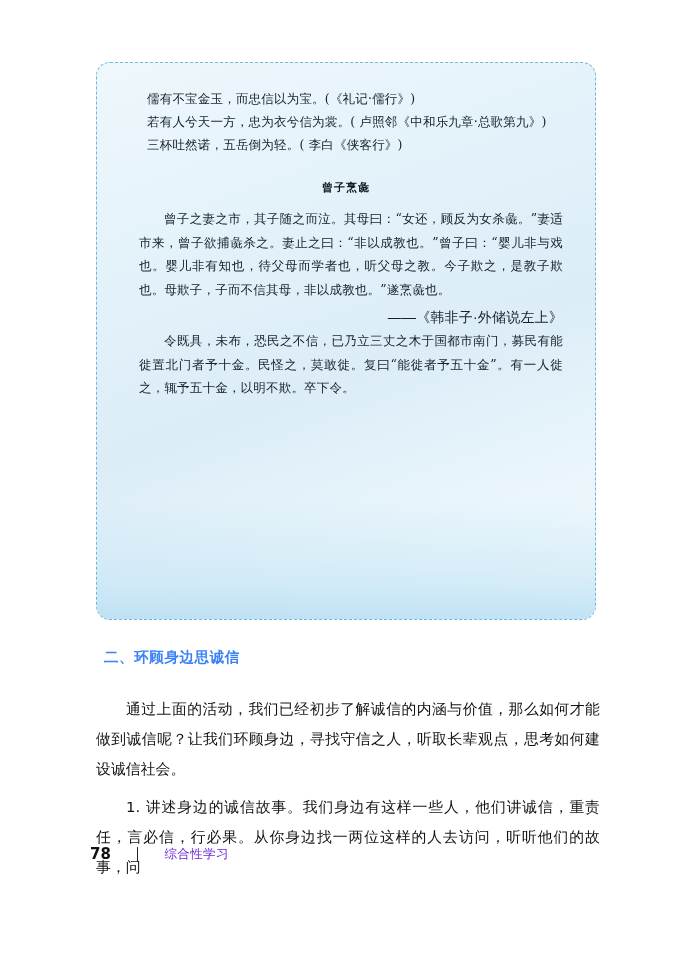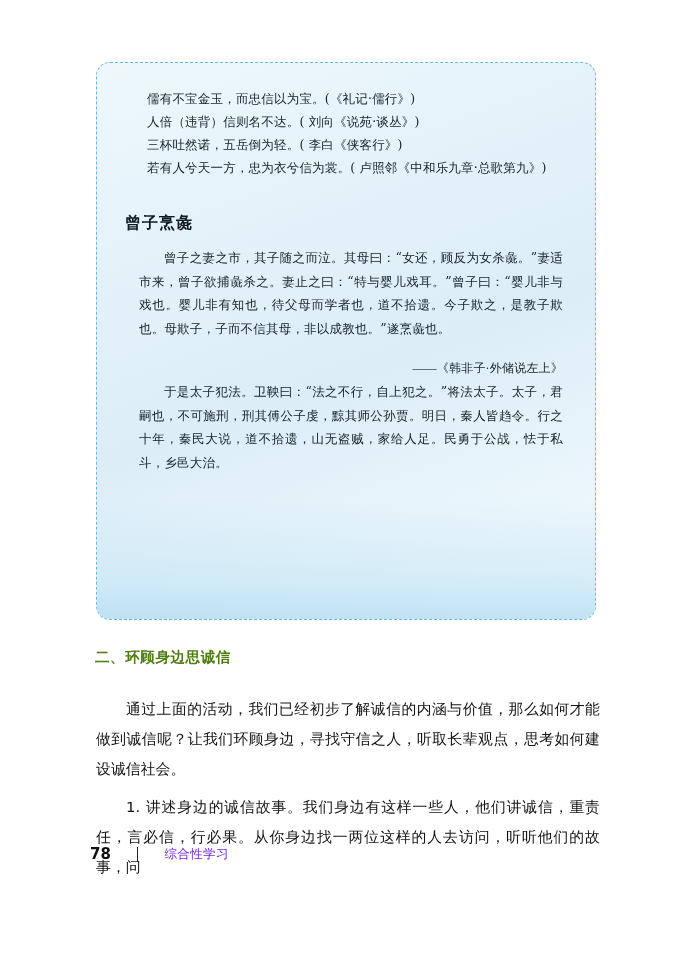--- a/index.html
+++ b/index.html
@@ -51,25 +51,26 @@
     font-size: 12.5px;
     line-height: 23px;
     color: #14202a;
     letter-spacing: 0.2px;
     padding-left: 22px;
   }
 
   .sec-title {
     position: relative;
     z-index: 2;
+    text-align: center;
     font-family: "DejaVu Serif", serif;
     font-weight: bold;
-    font-size: 16px;
+    font-size: 11px;
     color: #101820;
-    margin-top: 34px;
+    margin-top: 24px;
     margin-bottom: 12px;
     letter-spacing: 1px;
   }
 
   .para {
     position: relative;
     z-index: 2;
     font-family: "DejaVu Serif", serif;
     font-size: 12.5px;
     line-height: 23.5px;
@@ -77,39 +78,39 @@
     text-indent: 25px;
     text-align: justify;
     padding: 0 4px 0 14px;
     letter-spacing: 0.2px;
   }
 
   .attribution {
     position: relative;
     z-index: 2;
     text-align: right;
-    font-family: Liberation Serif, serif;
-    font-size: 12px;
+    font-family: Liberation Sans, sans-serif;
+    font-size: 14px;
     line-height: 24px;
     color: #14202a;
     padding-right: 4px;
-    margin-top: 16px;
+    margin-top: 4px;
     letter-spacing: 0.2px;
   }
 
   
   .heading-2 {
     position: absolute;
-    left: 95px;
+    left: 104px;
     top: 648px;
     width: 500px;
     font-family: "DejaVu Sans", sans-serif;
     font-weight: bold;
     font-size: 14.5px;
-    color: #4d7c0f;
+    color: #3b82f6;
     letter-spacing: 0.6px;
   }
 
   .body-block {
     position: absolute;
     left: 96px;
     top: 686px;
     width: 504px;
   }
   .body-para {
@@ -152,29 +153,28 @@
   }
 </style>
 </head>
 <body>
 
 <div class="page">
 
   <div class="material-box">
 
     <div class="epigraph">儒有不宝金玉，而忠信以为宝。(《礼记·儒行》)</div>
-    <div class="epigraph">人倍（违背）信则名不达。( 刘向《说苑·谈丛》)</div>
+    <div class="epigraph">若有人兮天一方，忠为衣兮信为裳。( 卢照邻《中和乐九章·总歌第九》)</div>
     <div class="epigraph">三杯吐然诺，五岳倒为轻。( 李白《侠客行》)</div>
-    <div class="epigraph">若有人兮天一方，忠为衣兮信为裳。( 卢照邻《中和乐九章·总歌第九》)</div>
 
     <div class="sec-title">曾子烹彘</div>
-    <div class="para">曾子之妻之市，其子随之而泣。其母曰：“女还，顾反为女杀彘。”妻适市来，曾子欲捕彘杀之。妻止之曰：“特与婴儿戏耳。”曾子曰：“婴儿非与戏也。婴儿非有知也，待父母而学者也，道不拾遗。今子欺之，是教子欺也。母欺子，子而不信其母，非以成教也。”遂烹彘也。</div>
+    <div class="para">曾子之妻之市，其子随之而泣。其母曰：“女还，顾反为女杀彘。”妻适市来，曾子欲捕彘杀之。妻止之曰：“非以成教也。”曾子曰：“婴儿非与戏也。婴儿非有知也，待父母而学者也，听父母之教。今子欺之，是教子欺也。母欺子，子而不信其母，非以成教也。”遂烹彘也。</div>
     <div class="attribution">——《韩非子·外储说左上》</div>
 
-    <div class="para">于是太子犯法。卫鞅曰：“法之不行，自上犯之。”将法太子。太子，君嗣也，不可施刑，刑其傅公子虔，黥其师公孙贾。明日，秦人皆趋令。行之十年，秦民大说，道不拾遗，山无盗贼，家给人足。民勇于公战，怯于私斗，乡邑大治。</div>
+    <div class="para">令既具，未布，恐民之不信，已乃立三丈之木于国都市南门，募民有能徙置北门者予十金。民怪之，莫敢徙。复曰“能徙者予五十金”。有一人徙之，辄予五十金，以明不欺。卒下令。</div>
   </div>
 
   <div class="heading-2">二、环顾身边思诚信</div>
 
   <div class="body-block">
     <p class="body-para">通过上面的活动，我们已经初步了解诚信的内涵与价值，那么如何才能做到诚信呢？让我们环顾身边，寻找守信之人，听取长辈观点，思考如何建设诚信社会。</p>
     <p class="body-para">1. 讲述身边的诚信故事。我们身边有这样一些人，他们讲诚信，重责任，言必信，行必果。从你身边找一两位这样的人去访问，听听他们的故事，问</p>
   </div>
 
   <div class="footer">

